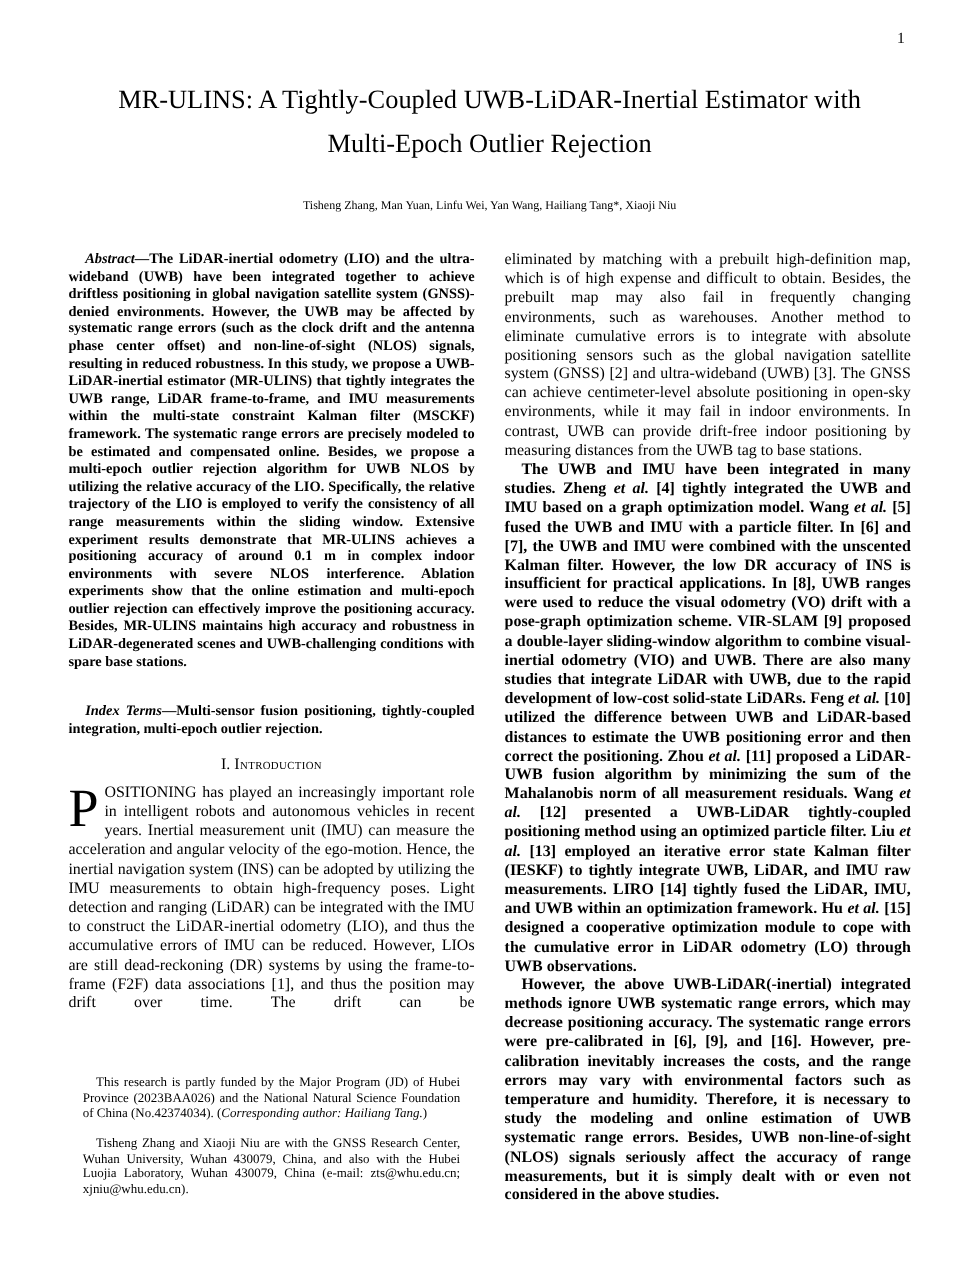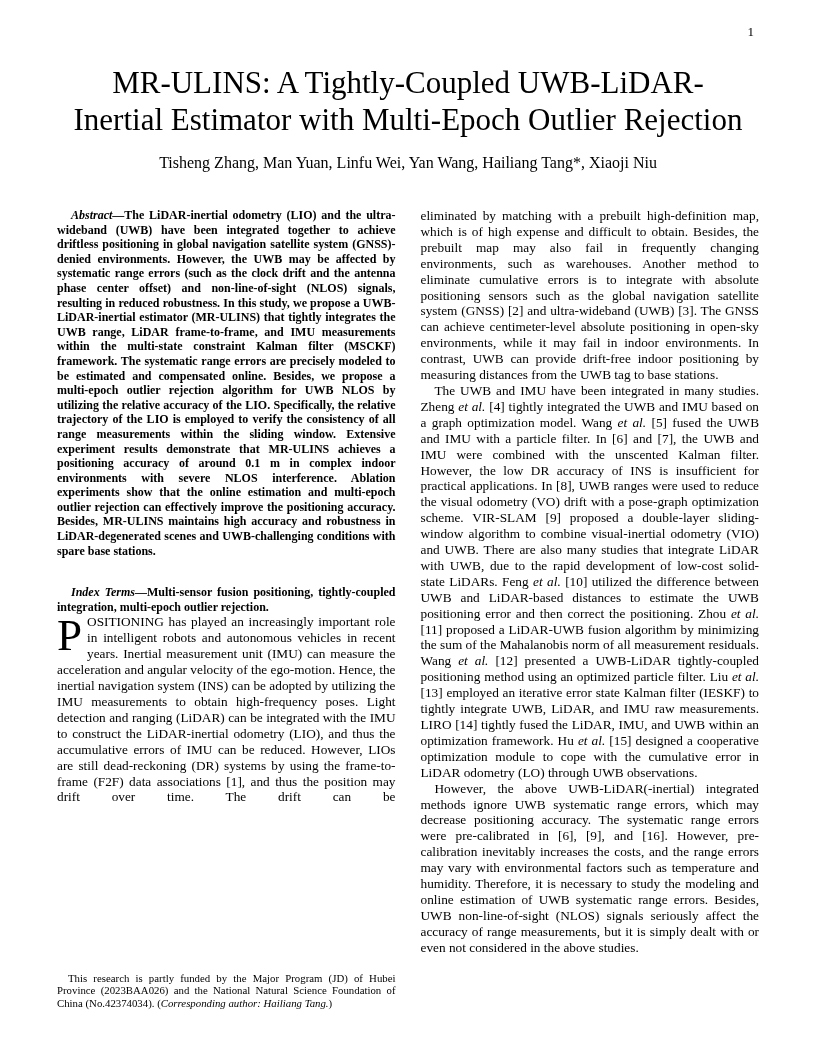--- a/index.html
+++ b/index.html
@@ -14,28 +14,28 @@
   }
   .page-number{
     position:absolute;top:24px;right:62px;
     font-size:13px;
   }
   .header{
     text-align:center;
     padding-top:64px;
   }
   .title{
-    font-size:31px;
+    font-size:22px;
     line-height:37px;
     font-weight:normal;
     margin:0 70px;
   }
   .authors{
-    margin-top:16px;
-    font-size:16px;
+    margin-top:28px;
+    font-size:10px;
   }
   .columns{
     position:absolute;
     top:208px;left:57px;right:57px;bottom:46px;
     display:flex;
     gap:25px;
   }
   .col{
     flex:1 1 0;
     min-width:0;
@@ -59,36 +59,36 @@
     font-weight:normal;
     text-align:center;
     margin:15px 0 7px 0;
   }
   .sc{font-variant:small-caps;letter-spacing:0.3px;}
   .body-par{
     font-size:13.3px;
     line-height:15.9px;
     margin:0;
   }
-  .indent{text-indent:14px;}
+  .indent{text-indent:14px;font-weight:bold;}
   .justify-last{text-align-last:justify;}
   .dropcap{
     float:left;
     font-size:45px;
     line-height:38px;
     padding:2px 5px 0 0;
   }
   .footnotes{
     margin-top:auto;
     font-size:10.8px;
     line-height:12.8px;
     padding-top:8px;
   }
   .footnotes p{
-    margin:0;
+    margin:12px;
     text-indent:11px;
   }
 </style>
 </head>
 <body>
 
 <div class="page">
 
   <div class="page-number">1</div>
 
@@ -97,25 +97,27 @@
     <div class="authors">Tisheng Zhang, Man Yuan, Linfu Wei, Yan Wang, Hailiang Tang*, Xiaoji Niu</div>
   </div>
 
   <div class="columns">
 
     <div class="col col-left">
       <p class="abstract-par"><span class="lead-italic">Abstract</span><span>—</span><span>The LiDAR-inertial odometry (LIO) and the ultra-wideband (UWB) have been integrated together to achieve driftless positioning in global navigation satellite system (GNSS)-denied environments. However, the UWB may be affected by systematic range errors (such as the clock drift and the antenna phase center offset) and non-line-of-sight (NLOS) signals, resulting in reduced robustness. In this study, we propose a UWB-LiDAR-inertial estimator (MR-ULINS) that tightly integrates the UWB range, LiDAR frame-to-frame, and IMU measurements within the multi-state constraint Kalman filter (MSCKF) framework. The systematic range errors are precisely modeled to be estimated and compensated online. Besides, we propose a multi-epoch outlier rejection algorithm for UWB NLOS by utilizing the relative accuracy of the LIO. Specifically, the relative trajectory of the LIO is employed to verify the consistency of all range measurements within the sliding window. Extensive experiment results demonstrate that MR-ULINS achieves a positioning accuracy of around 0.1 m in complex indoor environments with severe NLOS interference. Ablation experiments show that the online estimation and multi-epoch outlier rejection can effectively improve the positioning accuracy. Besides, MR-ULINS maintains high accuracy and robustness in LiDAR-degenerated scenes and UWB-challenging conditions with spare base stations.</span></p>
 
       <p class="index-par"><span class="lead-italic">Index Terms</span><span>—</span><span>Multi-sensor fusion positioning, tightly-coupled integration, multi-epoch outlier rejection.</span></p>
 
+      <h2 class="section-heading"><span>I.</span> <span class="sc">Introduction</span></h2>
 
       <p class="body-par justify-last"><span class="dropcap">P</span><span>OSITIONING has played an increasingly important role in intelligent robots and autonomous vehicles in recent years. Inertial measurement unit (IMU) can measure the acceleration and angular velocity of the ego-motion. Hence, the inertial navigation system (INS) can be adopted by utilizing the IMU measurements to obtain high-frequency poses. Light detection and ranging (LiDAR) can be integrated with the IMU to construct the LiDAR-inertial odometry (LIO), and thus the accumulative errors of IMU can be reduced. However, LIOs are still dead-reckoning (DR) systems by using the frame-to-frame (F2F) data associations [1], and thus the position may drift over time. The drift can be</span></p>
 
       <div class="footnotes">
         <p><span>This research is partly funded by the Major Program (JD) of Hubei Province (2023BAA026) and the National Natural Science Foundation of China (No.42374034). (</span><i>Corresponding author: Hailiang Tang.</i><span>)</span></p>
+        <p>Tisheng Zhang and Xiaoji Niu are with the GNSS Research Center, Wuhan University, Wuhan 430079, China, and also with the Hubei Luojia Laboratory, Wuhan 430079, China (e-mail: zts@whu.edu.cn; xjniu@whu.edu.cn).</p>
       </div>
     </div>
 
     <div class="col">
       <p class="body-par">eliminated by matching with a prebuilt high-definition map, which is of high expense and difficult to obtain. Besides, the prebuilt map may also fail in frequently changing environments, such as warehouses. Another method to eliminate cumulative errors is to integrate with absolute positioning sensors such as the global navigation satellite system (GNSS) [2] and ultra-wideband (UWB) [3]. The GNSS can achieve centimeter-level absolute positioning in open-sky environments, while it may fail in indoor environments. In contrast, UWB can provide drift-free indoor positioning by measuring distances from the UWB tag to base stations.</p>
       <p class="body-par indent"><span>The UWB and IMU have been integrated in many studies. Zheng </span><i>et al.</i><span> [4] tightly integrated the UWB and IMU based on a graph optimization model. Wang </span><i>et al.</i><span> [5] fused the UWB and IMU with a particle filter. In [6] and [7], the UWB and IMU were combined with the unscented Kalman filter. However, the low DR accuracy of INS is insufficient for practical applications. In [8], UWB ranges were used to reduce the visual odometry (VO) drift with a pose-graph optimization scheme. VIR-SLAM [9] proposed a double-layer sliding-window algorithm to combine visual-inertial odometry (VIO) and UWB. There are also many studies that integrate LiDAR with UWB, due to the rapid development of low-cost solid-state LiDARs. Feng </span><i>et al.</i><span> [10] utilized the difference between UWB and LiDAR-based distances to estimate the UWB positioning error and then correct the positioning. Zhou </span><i>et al.</i><span> [11] proposed a LiDAR-UWB fusion algorithm by minimizing the sum of the Mahalanobis norm of all measurement residuals. Wang </span><i>et al.</i><span> [12] presented a UWB-LiDAR tightly-coupled positioning method using an optimized particle filter. Liu </span><i>et al.</i><span> [13] employed an iterative error state Kalman filter (IESKF) to tightly integrate UWB, LiDAR, and IMU raw measurements. LIRO [14] tightly fused the LiDAR, IMU, and UWB within an optimization framework. Hu </span><i>et al.</i><span> [15] designed a cooperative optimization module to cope with the cumulative error in LiDAR odometry (LO) through UWB observations.</span></p>
       <p class="body-par indent">However, the above UWB-LiDAR(-inertial) integrated methods ignore UWB systematic range errors, which may decrease positioning accuracy. The systematic range errors were pre-calibrated in [6], [9], and [16]. However, pre-calibration inevitably increases the costs, and the range errors may vary with environmental factors such as temperature and humidity. Therefore, it is necessary to study the modeling and online estimation of UWB systematic range errors. Besides, UWB non-line-of-sight (NLOS) signals seriously affect the accuracy of range measurements, but it is simply dealt with or even not considered in the above studies.</p>
     </div>
 
   </div>

